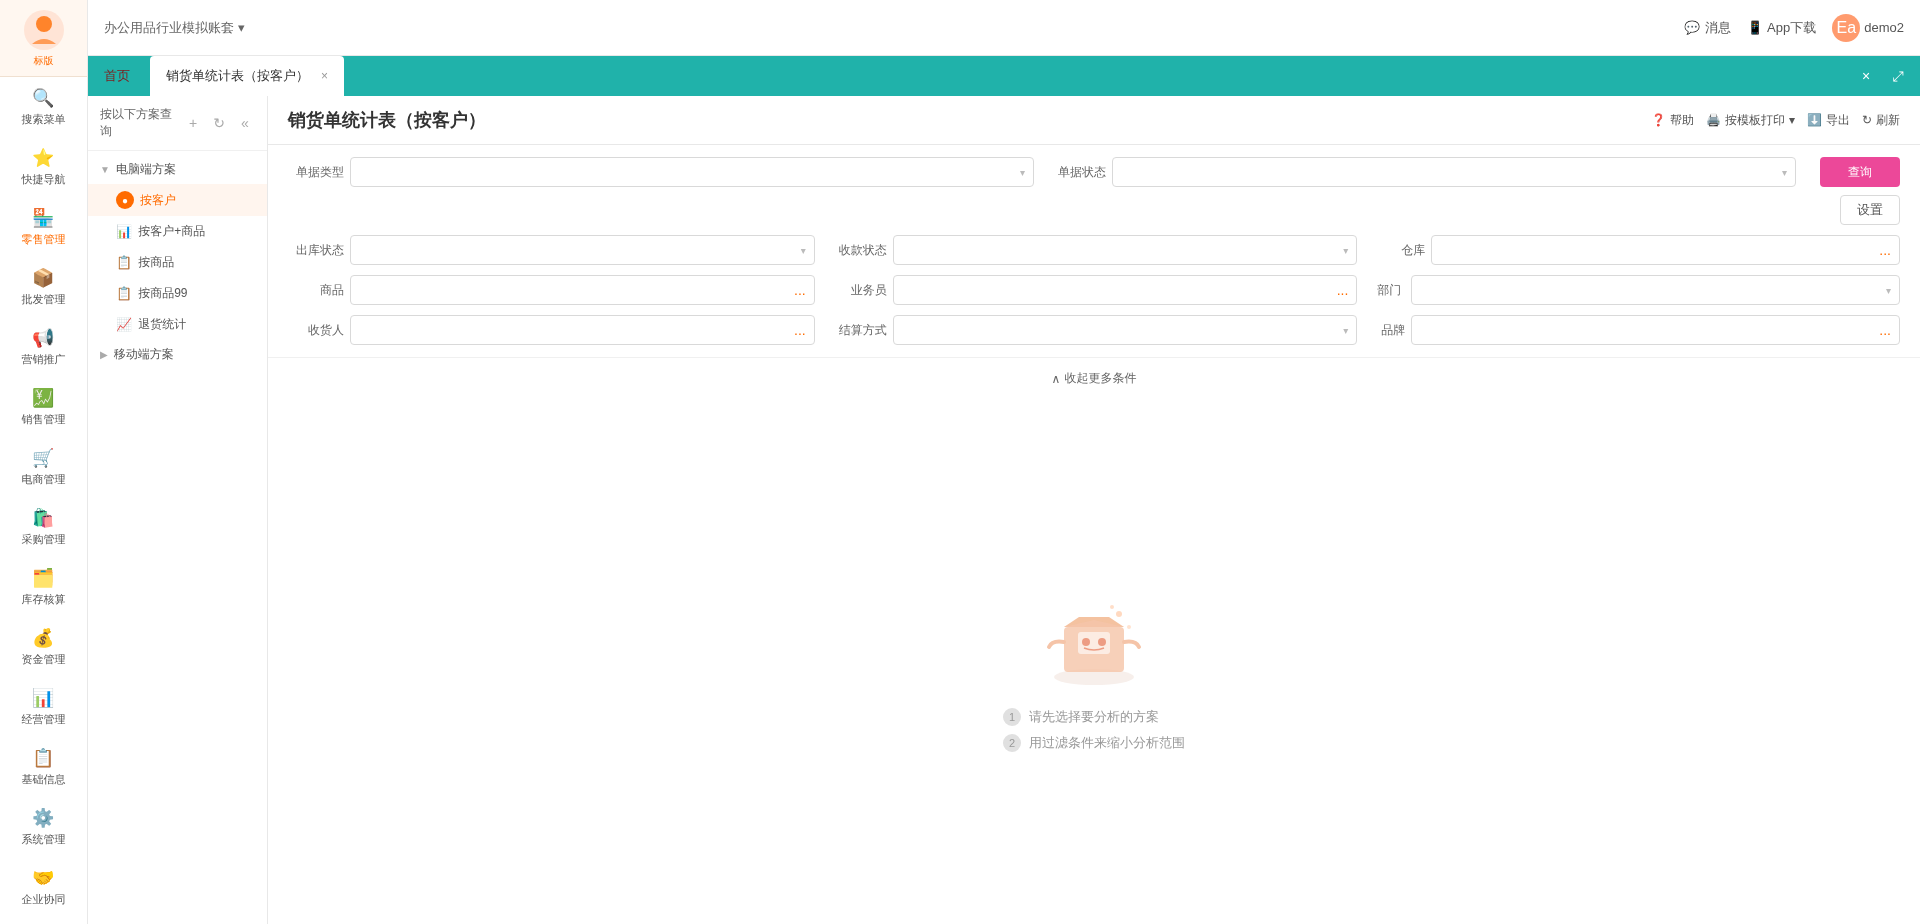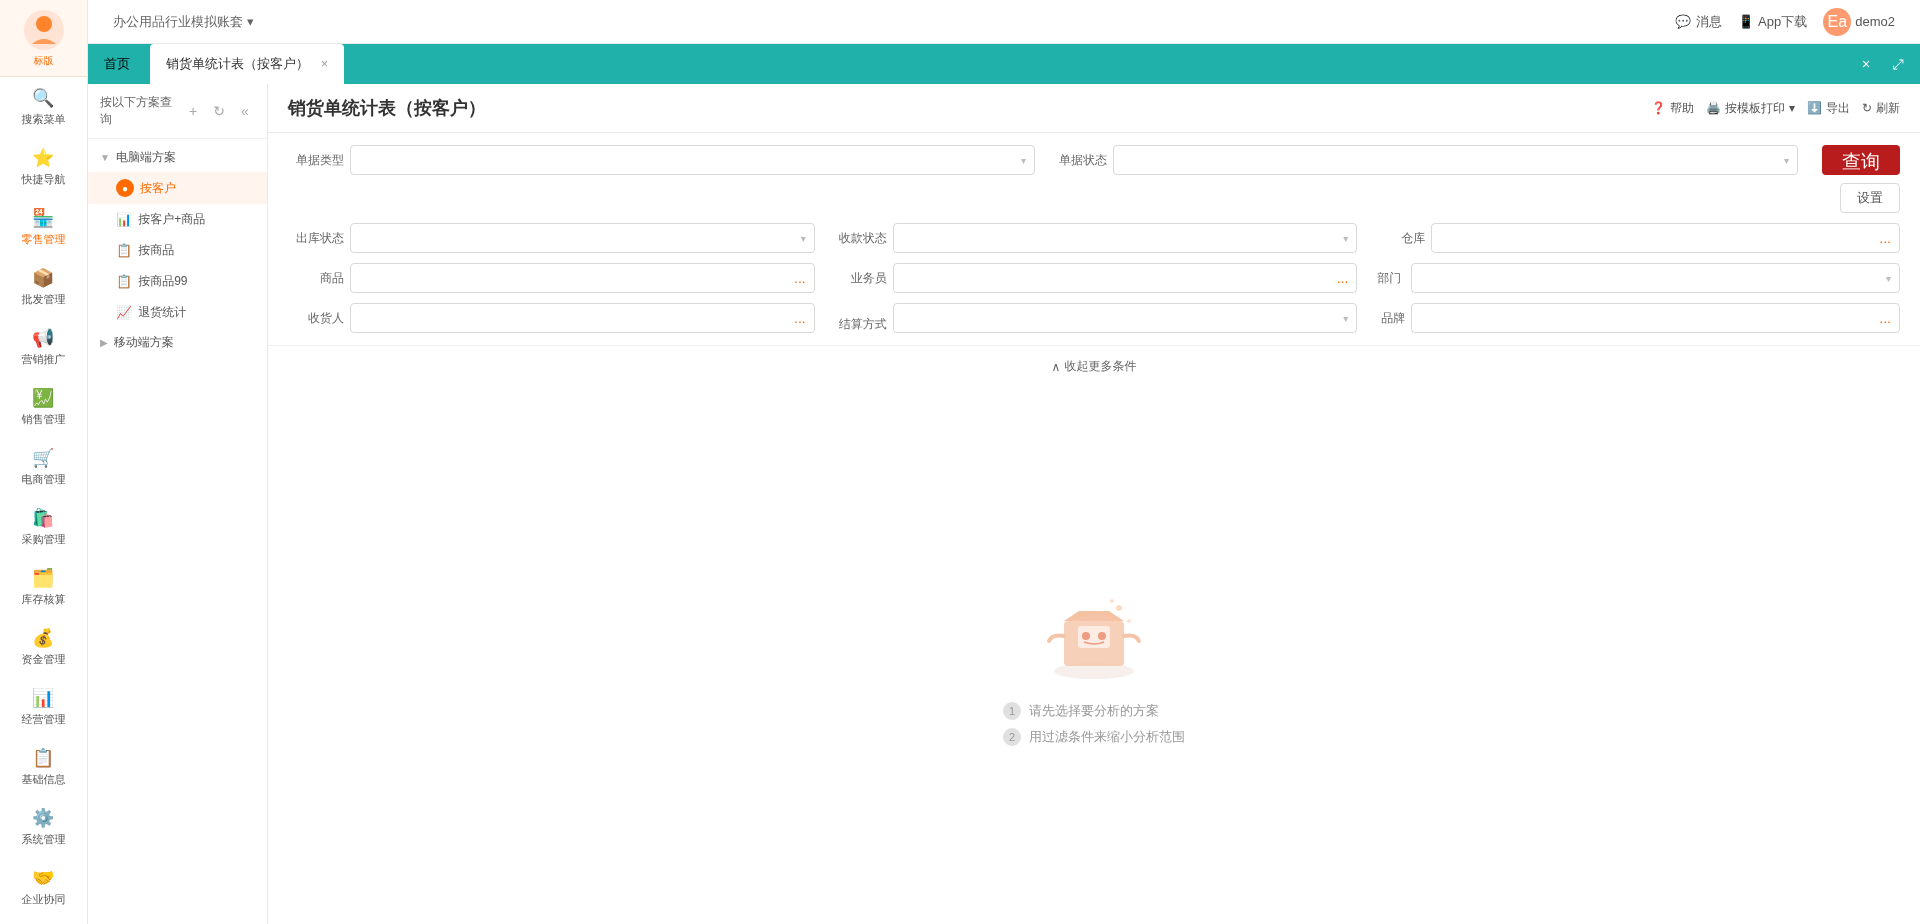--- a/index.html
+++ b/index.html
@@ -12,31 +12,31 @@
     .logo-text { font-size: 10px; color: #ff6b00; margin-top: 2px; }
     .sidebar-item { width: 100%; padding: 10px 4px; display: flex; flex-direction: column; align-items: center; cursor: pointer; font-size: 12px; color: #555; transition: background 0.2s; }
     .sidebar-item.active { color: #ff6b00; }
     .sidebar-item-icon { font-size: 18px; margin-bottom: 3px; }
     .sidebar-item-label { font-size: 11px; text-align: center; }
 
     
     .main { flex: 1; display: flex; flex-direction: column; overflow: hidden; }
 
     
-    .topbar { height: 44px; background: #fff; display: flex; align-items: center; justify-content: space-between; padding: 0 25px; border-bottom: 1px solid #e8e8e8; }
+    .topbar { height: 56px; background: #fff; display: flex; align-items: center; justify-content: space-between; padding: 0 16px; border-bottom: 1px solid #e8e8e8; }
     .topbar-left { display: flex; align-items: center; gap: 8px; font-size: 13px; color: #666; }
     .topbar-dropdown { display: flex; align-items: center; gap: 4px; cursor: pointer; }
     .topbar-right { display: flex; align-items: center; gap: 16px; }
     .topbar-right-item { display: flex; align-items: center; gap: 4px; font-size: 13px; color: #555; cursor: pointer; }
     .avatar { width: 28px; height: 28px; border-radius: 50%; background: #ff9b6e; display: flex; align-items: center; justify-content: center; color: #fff; font-size: 16px; overflow: hidden; }
 
     
     .tabbar { height: 40px; background: #20b2aa; display: flex; align-items: center; padding: 0 0; }
     .tab { height: 40px; padding: 0 16px; display: flex; align-items: center; gap: 8px; font-size: 13px; cursor: pointer; }
-    .tab.home { background: transparent; color: #000000; }
+    .tab.home { background: transparent; color: #7f1d1d; }
     .tab.active-tab { background: #fff; color: #333; border-radius: 4px 4px 0 0; margin-left: 4px; }
     .tab-close { font-size: 12px; color: #999; cursor: pointer; margin-left: 4px; }
     .tabbar-actions { margin-left: auto; display: flex; align-items: center; gap: 4px; padding-right: 8px; }
     .tabbar-action-btn { width: 28px; height: 28px; display: flex; align-items: center; justify-content: center; color: #fff; cursor: pointer; font-size: 14px; }
 
     
     .content { flex: 1; display: flex; overflow: hidden; background: #f5f5f5; }
 
     
     .left-panel { width: 180px; background: #fff; border-right: 1px solid #e8e8e8; flex-shrink: 0; display: flex; flex-direction: column; overflow-y: auto; }
@@ -74,21 +74,21 @@
     .collapse-btn { display: inline-flex; align-items: center; gap: 4px; font-size: 12px; color: #666; cursor: pointer; padding: 4px 12px; border-radius: 3px; }
 
     
     .empty-state { flex: 1; display: flex; flex-direction: column; align-items: center; justify-content: center; gap: 16px; background: #fff; margin: 0; }
     .empty-illustration { width: 120px; height: 120px; }
     .empty-tips { display: flex; flex-direction: column; gap: 8px; }
     .empty-tip { display: flex; align-items: center; gap: 8px; font-size: 13px; color: #999; }
     .tip-num { width: 18px; height: 18px; border-radius: 50%; background: #e0e0e0; color: #999; font-size: 11px; display: flex; align-items: center; justify-content: center; flex-shrink: 0; }
 
     
-    .query-btn { padding: 4px 20px; background: #b91c1c; color: #fff; border: none; border-radius: 4px; font-size: 19px; cursor: pointer; height: 30px; }
+    .query-btn { padding: 4px 28px; background: #ec4899; color: #fff; border: none; border-radius: 4px; font-size: 12px; cursor: pointer; height: 30px; }
     .setting-btn { padding: 4px 16px; background: #fff; color: #555; border: 1px solid #d9d9d9; border-radius: 4px; font-size: 13px; cursor: pointer; height: 30px; margin-top: 4px; }
     .btn-group { display: flex; flex-direction: column; gap: 4px; align-items: flex-end; flex-shrink: 0; padding-left: 8px; }
 
     .filter-section { background: #fff; padding: 12px 20px; }
   </style>
 </head>
 <body>
 
 <div class="sidebar">
   <div class="sidebar-logo">
@@ -358,21 +358,21 @@
         </div>
 
         <div style="display:flex;align-items:center;gap:16px;">
           <div style="display:flex;align-items:center;gap:6px;flex:1;">
             <span class="filter-label" style="min-width:56px;text-align:right;white-space:nowrap;">收货人</span>
             <div class="filter-input" style="flex:1;">
               <span></span>
               <span class="filter-dots">...</span>
             </div>
           </div>
-          <div style="display:flex;align-items:flex-end;gap:6px;flex:1;">
+          <div style="display:flex;align-items:center;gap:6px;flex:1;">
             <span class="filter-label" style="min-width:56px;text-align:right;white-space:nowrap;">结算方式</span>
             <div class="filter-select" style="flex:1;">
               <span></span>
               <span class="select-arrow">▾</span>
             </div>
           </div>
           <div style="display:flex;align-items:center;gap:6px;flex:1;">
             <span class="filter-label" style="min-width:32px;text-align:right;white-space:nowrap;">品牌</span>
             <div class="filter-input" style="flex:1;">
               <span></span>

